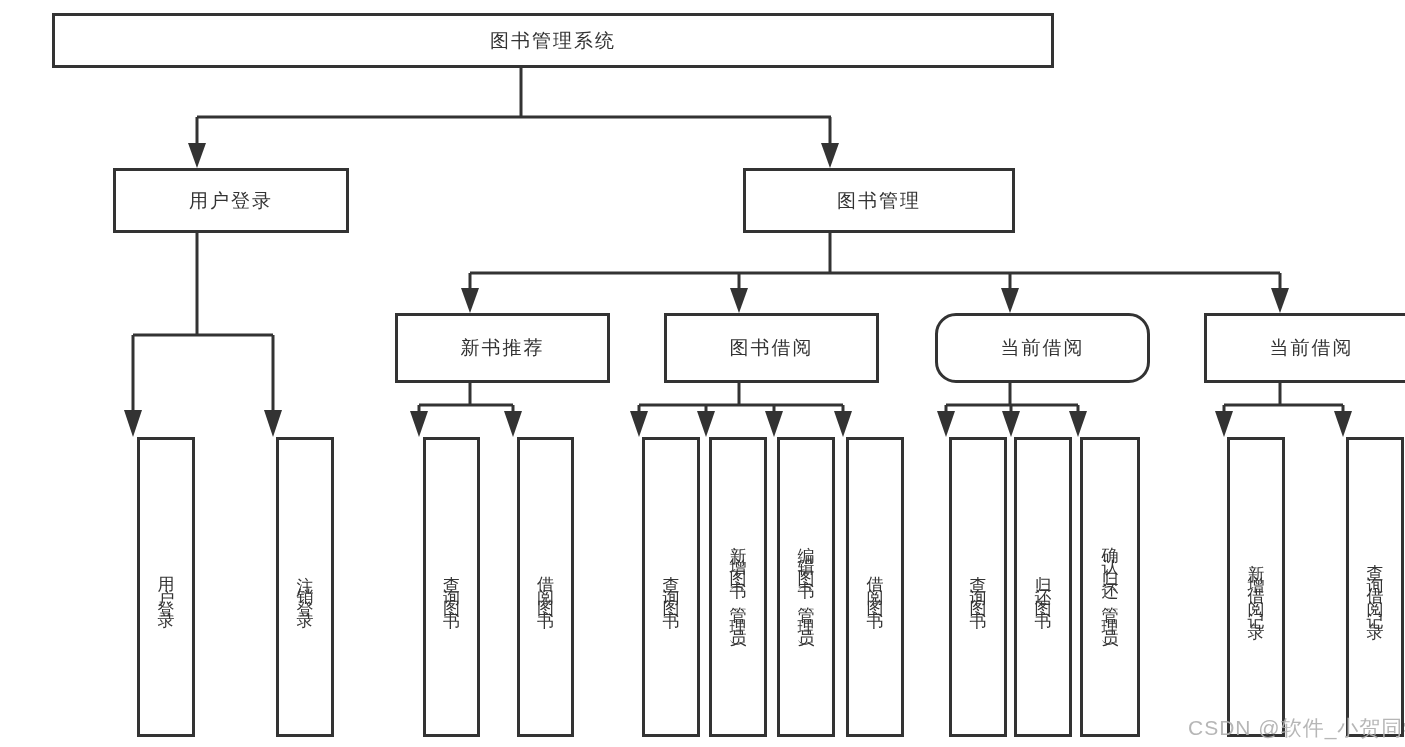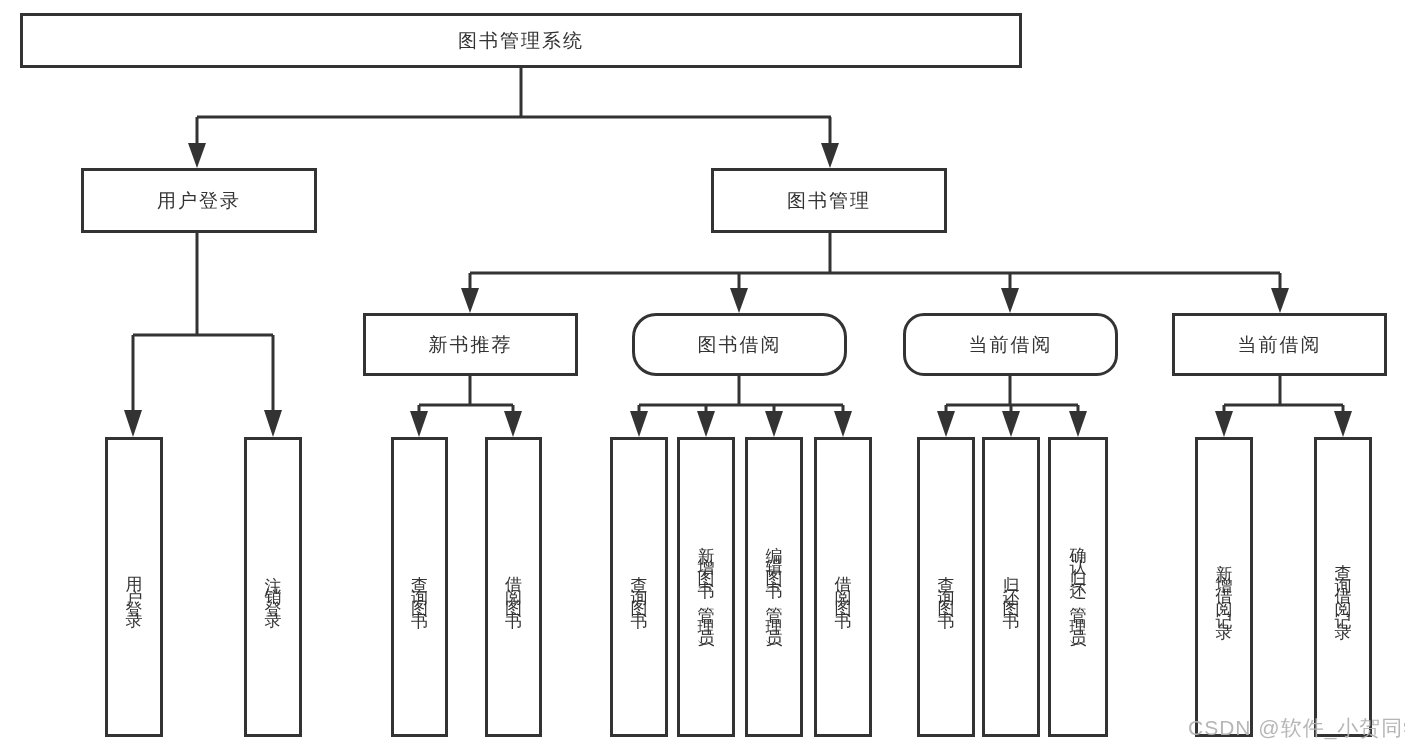--- a/index.html
+++ b/index.html
@@ -12,42 +12,43 @@
   }
   svg.wires{position:absolute;left:0;top:0;z-index:0;}
   .node{
     position:absolute;
     box-sizing:border-box;
     border:3px solid #333333;
     background:#ffffff;
     display:flex;align-items:center;justify-content:center;
     color:#333333;
     z-index:1;
+    margin-left:32px;
   }
   .hlabel{
     font-size:19px;
     letter-spacing:2px;
     white-space:nowrap;
   }
   .vnode .vlabel{
     writing-mode:vertical-rl;
     text-orientation:mixed;
     font-size:17px;
     letter-spacing:12px;
     line-height:1;
   }
   
   .n-root{left:20px;top:13px;width:1002px;height:55px;}
   
   .n-userlogin{left:81px;top:168px;width:236px;height:65px;}
-  .n-bookmgmt{left:711px;top:168px;width:236px;height:65px;text-align:right;}
-  
-  .n-l3{top:313px;width:215px;height:63px;}
+  .n-bookmgmt{left:711px;top:168px;width:272px;height:65px;text-align:right;}
+  
+  .n-l3{top:313px;width:215px;height:70px;}
   .n-newbook{left:363px;}
-  .n-bookborrow{left:632px;border-radius:24px;}
+  .n-bookborrow{left:632px;}
   .n-currentborrow{left:903px;border-radius:21px;}
   .n-records{left:1172px;}
   
   .leaf{top:437px;height:300px;}
   .lf-a1{left:105px;width:58px;}
   .lf-a2{left:244px;width:58px;}
   .lf-b1{left:391px;width:57px;}
   .lf-b2{left:485px;width:57px;}
   .lf-c1{left:610px;width:58px;}
   .lf-c2{left:677px;width:58px;}

